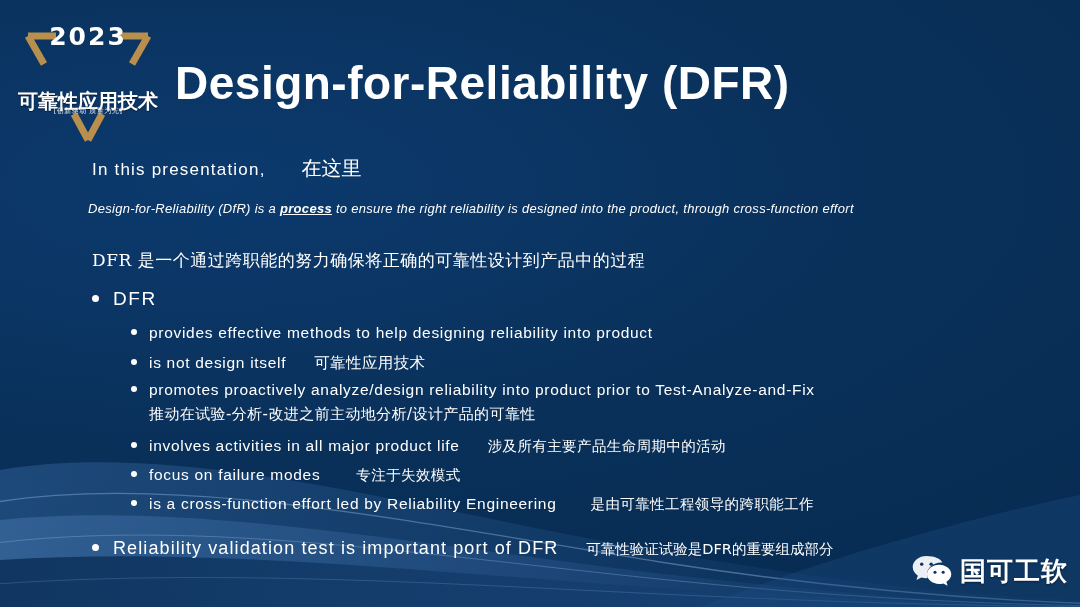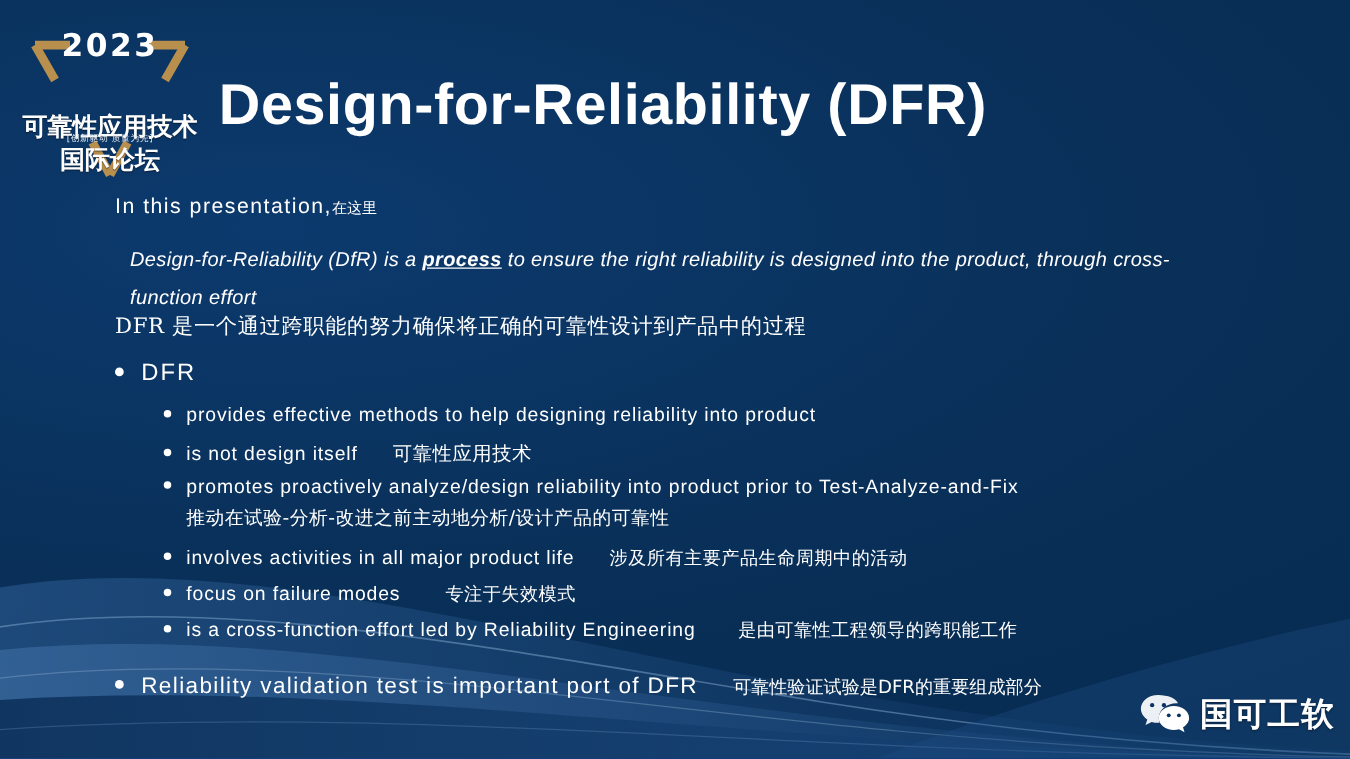--- a/index.html
+++ b/index.html
@@ -107,30 +107,31 @@
     white-space: nowrap;
     color: #ffffff;
   }
   .intro {
     left: 92px;
     top: 155px;
     font-size: 17px;
     letter-spacing: 1.2px;
   }
   .intro .cn {
+    margin-left: 36px;
     letter-spacing: 0;
     font-family: "DejaVu Sans", sans-serif;
-    font-size: 12px;
+    font-size: 20px;
   }
   .def {
-    left: 104px;
+    left: 88px;
     top: 194px;
     width: 890px;
     white-space: normal;
-    font-size: 16px;
+    font-size: 13px;
     font-style: italic;
     line-height: 30px;
     letter-spacing: 0.3px;
   }
   .def b {
     font-weight: bold;
     text-decoration: underline;
   }
   .def-cn {
     left: 92px;
@@ -250,21 +251,20 @@
         <path d="M20,18 L48,18"></path>
         <path d="M20,18 L36,46"></path>
         <path d="M140,18 L112,18"></path>
         <path d="M140,18 L124,46"></path>
         <path d="M66,96 L80,122"></path>
         <path d="M94,96 L80,122"></path>
       </g>
     </svg>
     <div class="logo-year">2023</div>
     <div class="logo-l1">可靠性应用技术</div>
-    <div class="logo-l2">国际论坛</div>
     <div class="logo-sub">[创新驱动 质量为先]</div>
   </div>
 
   <div class="title">Design-for-Reliability (DFR)</div>
 
   <div class="body-area">
 
     <div class="ln intro">
       <span>In this presentation,</span><span class="cn">在这里</span>
     </div>

